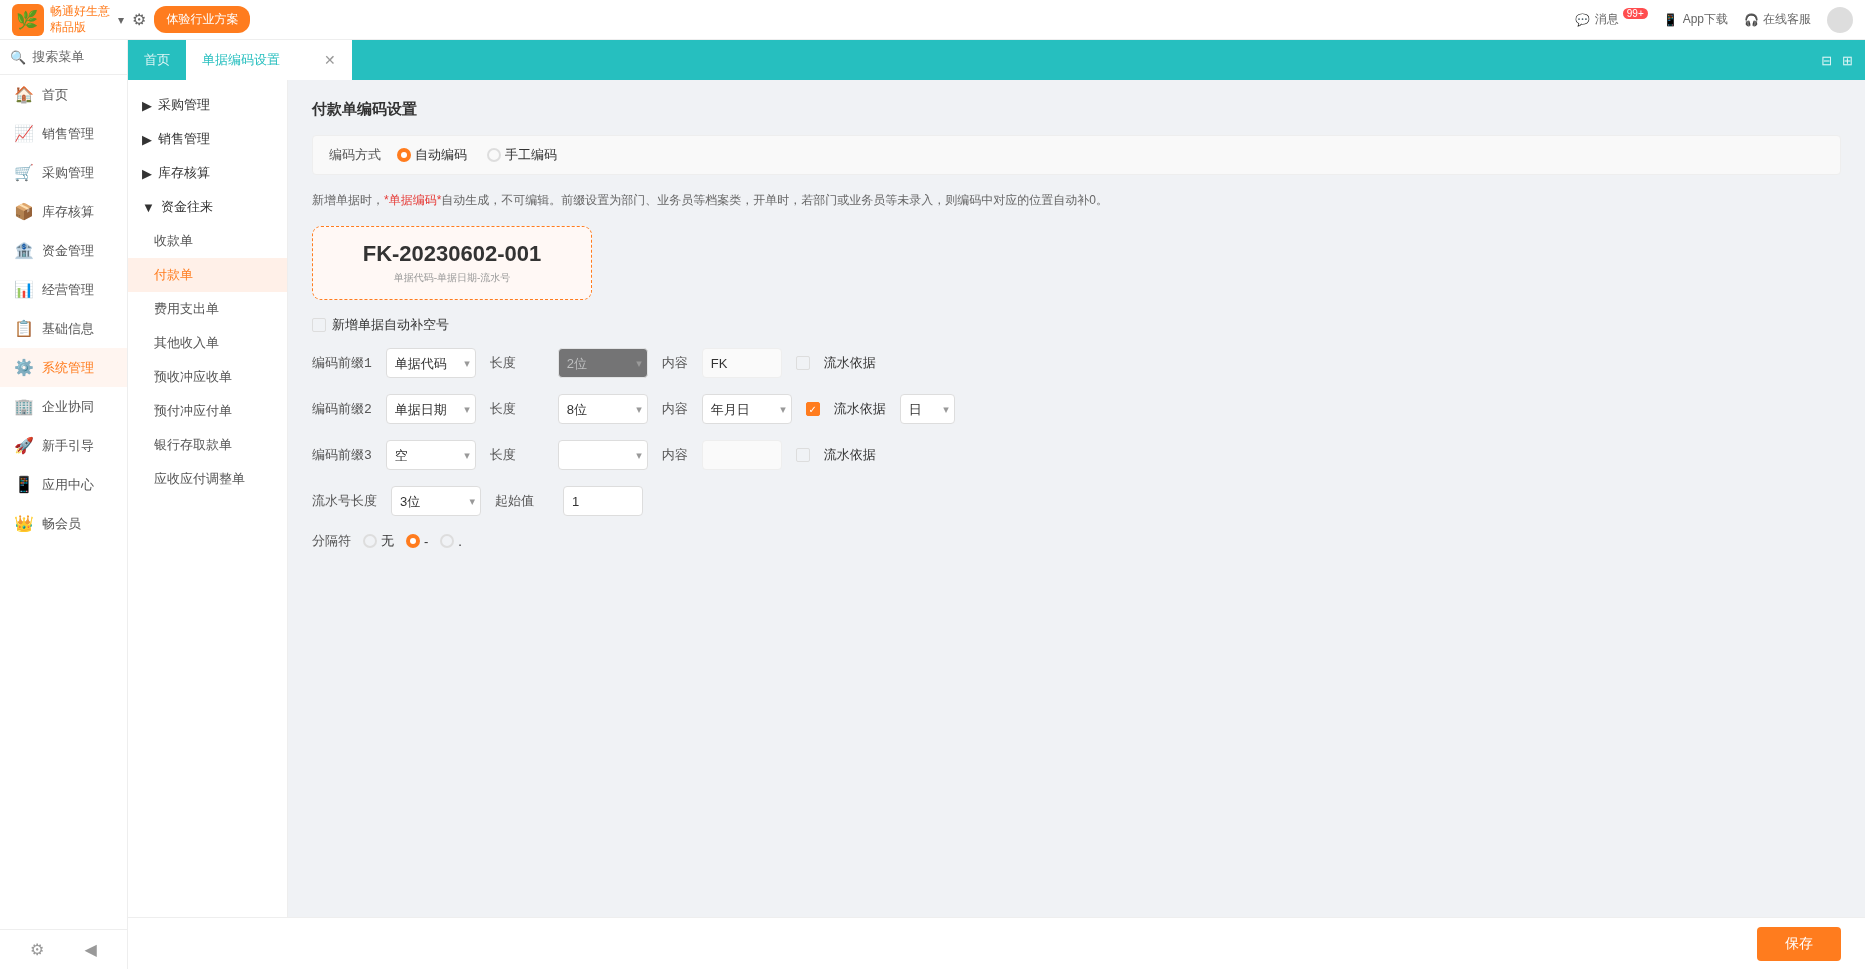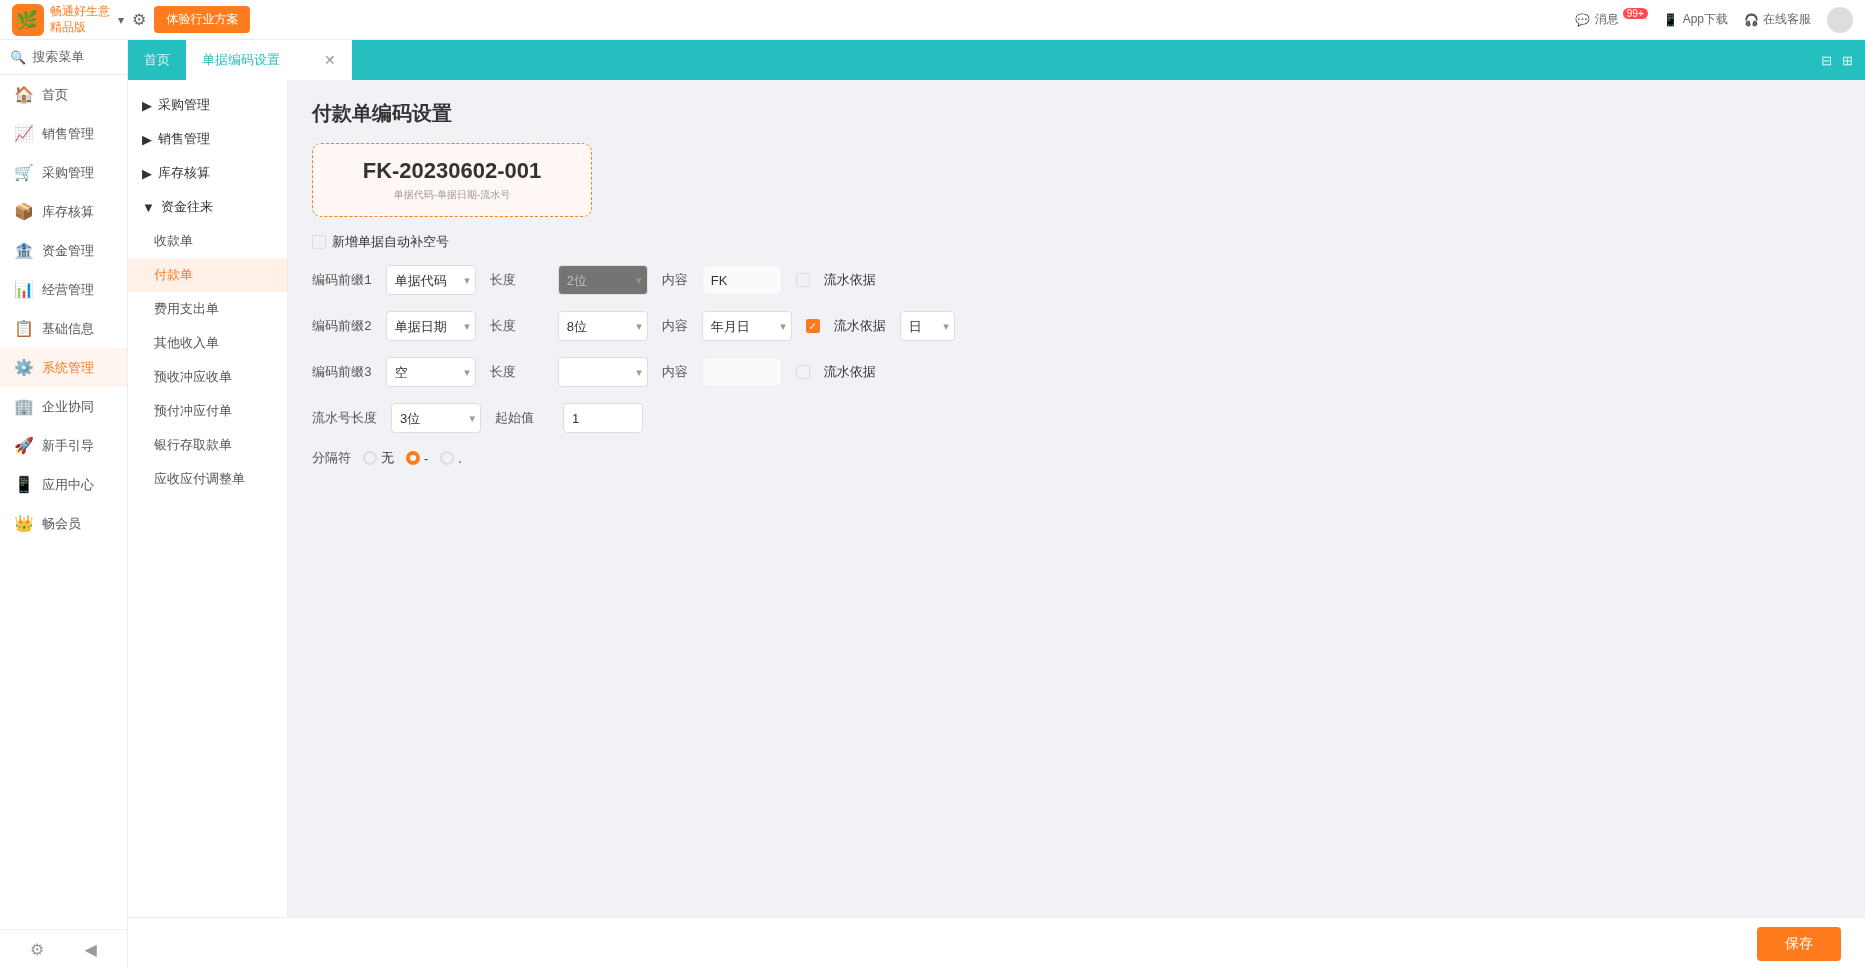--- a/index.html
+++ b/index.html
@@ -18,21 +18,21 @@
       top: 0; left: 0; right: 0;
       z-index: 100;
     }
     .topbar-left { display: flex; align-items: center; gap: 8px; }
     .topbar-logo { display: flex; align-items: center; gap: 6px; }
     .logo-icon { width: 32px; height: 32px; background: #ff7c1e; border-radius: 6px; display: flex; align-items: center; justify-content: center; color: white; font-size: 18px; }
     .logo-text { font-size: 12px; color: #ff7c1e; line-height: 1.3; }
     .topbar-controls { display: flex; align-items: center; gap: 8px; }
     .topbar-dropdown { display: flex; align-items: center; color: #666; cursor: pointer; font-size: 12px; }
     .topbar-gear { color: #666; cursor: pointer; font-size: 16px; }
-    .topbar-btn { background: #ff7c1e; color: white; border: none; border-radius: 4px; padding: 5px 12px; cursor: pointer; font-size: 12px; }
+    .topbar-btn { background: #ff7c1e; color: white; border: none; border-radius: 12px; padding: 5px 12px; cursor: pointer; font-size: 12px; }
     .topbar-right { display: flex; align-items: center; gap: 16px; font-size: 12px; color: #666; }
     .topbar-right-item { display: flex; align-items: center; gap: 4px; cursor: pointer; }
     .badge { background: #ff4d4f; color: white; border-radius: 10px; padding: 0 4px; font-size: 10px; position: relative; top: -6px; }
     .user-avatar { width: 26px; height: 26px; background: #ddd; border-radius: 50%; }
 
     
     .sidebar {
       position: fixed;
       top: 40px;
       left: 0;
@@ -139,21 +139,21 @@
       cursor: pointer;
     }
     .sub-sidebar-item.active { background: #fff0e8; color: #ff7c1e; font-weight: 500; }
 
     
     .main-content {
       flex: 1;
       padding: 20px 24px;
     }
     .page-title {
-      font-size: 20px;
+      font-size: 15px;
       font-weight: 600;
       color: #333;
       margin-bottom: 16px;
     }
 
     
     .radio-group {
       background: #f9f9f9;
       border: 1px solid #eee;
       padding: 10px 16px;
@@ -464,22 +464,36 @@
         <div class="sub-sidebar-item">
           <span>应收应付调整单</span>
         </div>
       </div>
     </div>
 
     <div class="main-content">
       <div class="page-title">付款单编码设置</div>
 
       
-
-      
+      <div class="radio-group">
+        <span class="radio-label">编码方式</span>
+        <label class="radio-option">
+          <span class="radio-dot checked"></span>
+          <span>自动编码</span>
+        </label>
+        <label class="radio-option">
+          <span class="radio-dot"></span>
+          <span>手工编码</span>
+        </label>
+      </div>
+
+      
+      <div class="desc-text">
+        新增单据时，<em>*单据编码*</em>自动生成，不可编辑。前缀设置为部门、业务员等档案类，开单时，若部门或业务员等未录入，则编码中对应的位置自动补0。
+      </div>
 
       
       <div class="preview-box">
         <div class="preview-code">FK-20230602-001</div>
         <div class="preview-desc">单据代码-单据日期-流水号</div>
       </div>
 
       
       <div class="checkbox-row">
         <span class="checkbox-square"></span>

